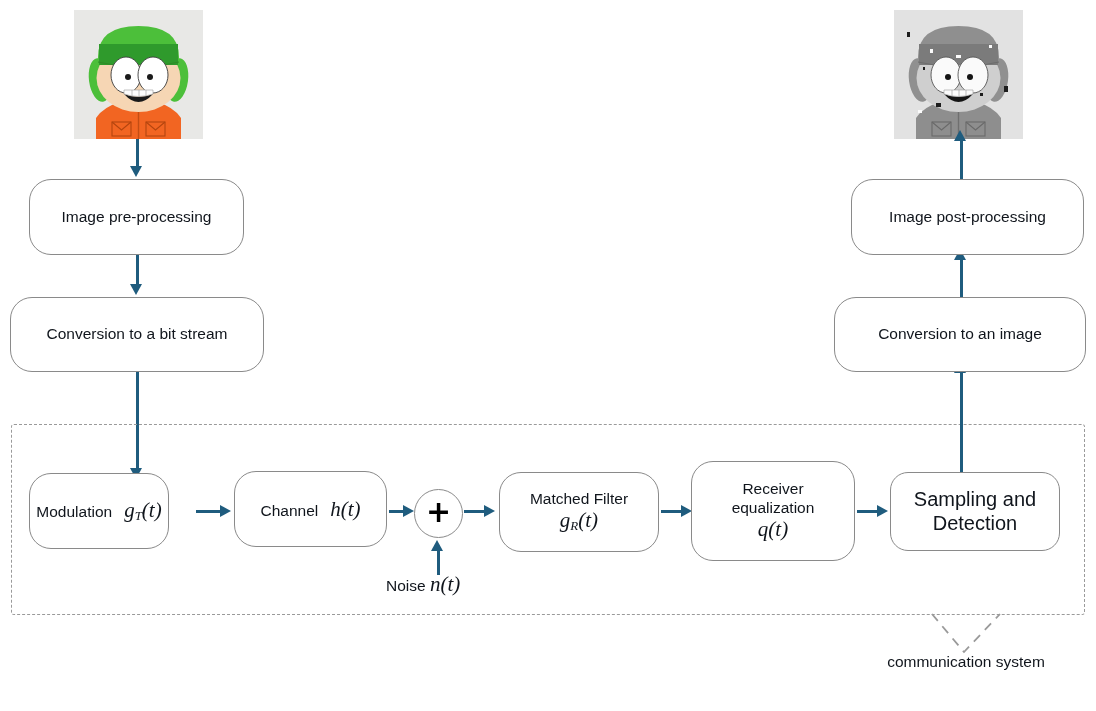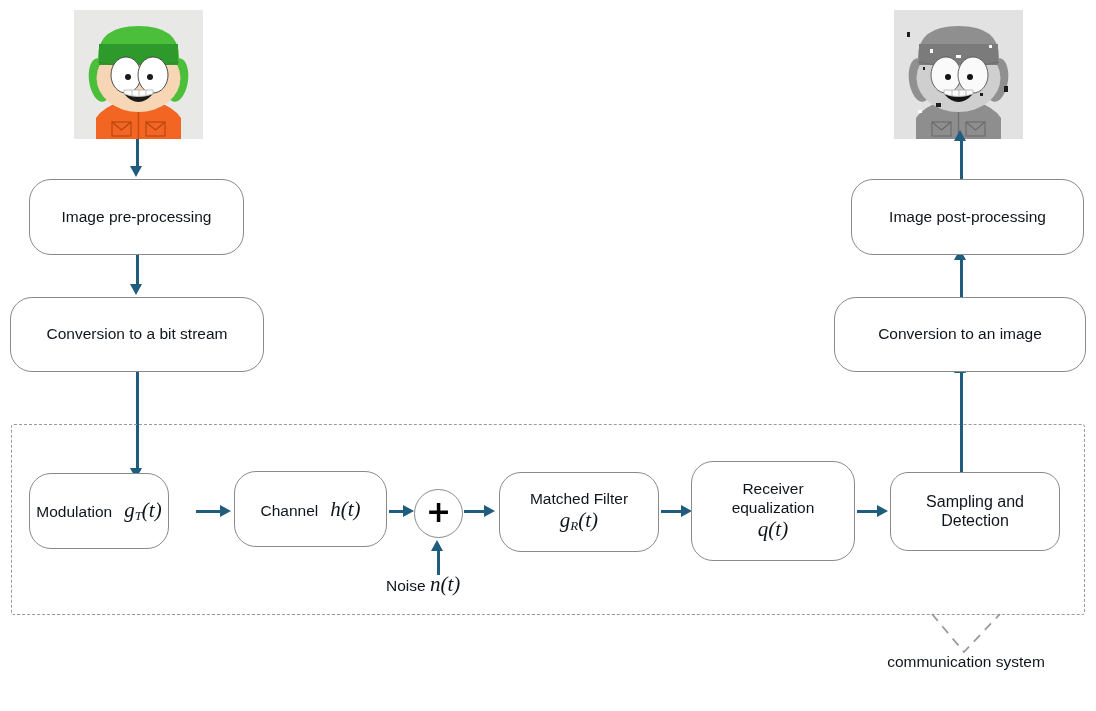--- a/index.html
+++ b/index.html
@@ -289,21 +289,21 @@
     <span class="lbl">
       <span>Receiver</span><br>
       <span>equalization</span><br>
       <span class="mi"><span>q</span><span>(t)</span></span>
     </span>
   </div>
 
   <div class="conn h" style="left:857px; top:510px; width:22px;"></div>
   <div class="arrow right" style="left:877px; top:505px;"></div>
 
-  <div class="node small-rad" id="node-sampling" style="left:890px; top:472px; width:170px; height:79px; font-size:16px;">
+  <div class="node small-rad" id="node-sampling" style="left:890px; top:472px; width:170px; height:79px; font-size:20px;">
     <span class="lbl">
       <span>Sampling and</span><br>
       <span>Detection</span>
     </span>
   </div>
 
   <div class="conn v" style="left:960px; top:372px; height:100px;"></div>
   <div class="arrow up" style="left:954px; top:362px;"></div>
 
   <div class="node" id="node-to-image" style="left:834px; top:297px; width:252px; height:75px; font-size:15.5px;">

